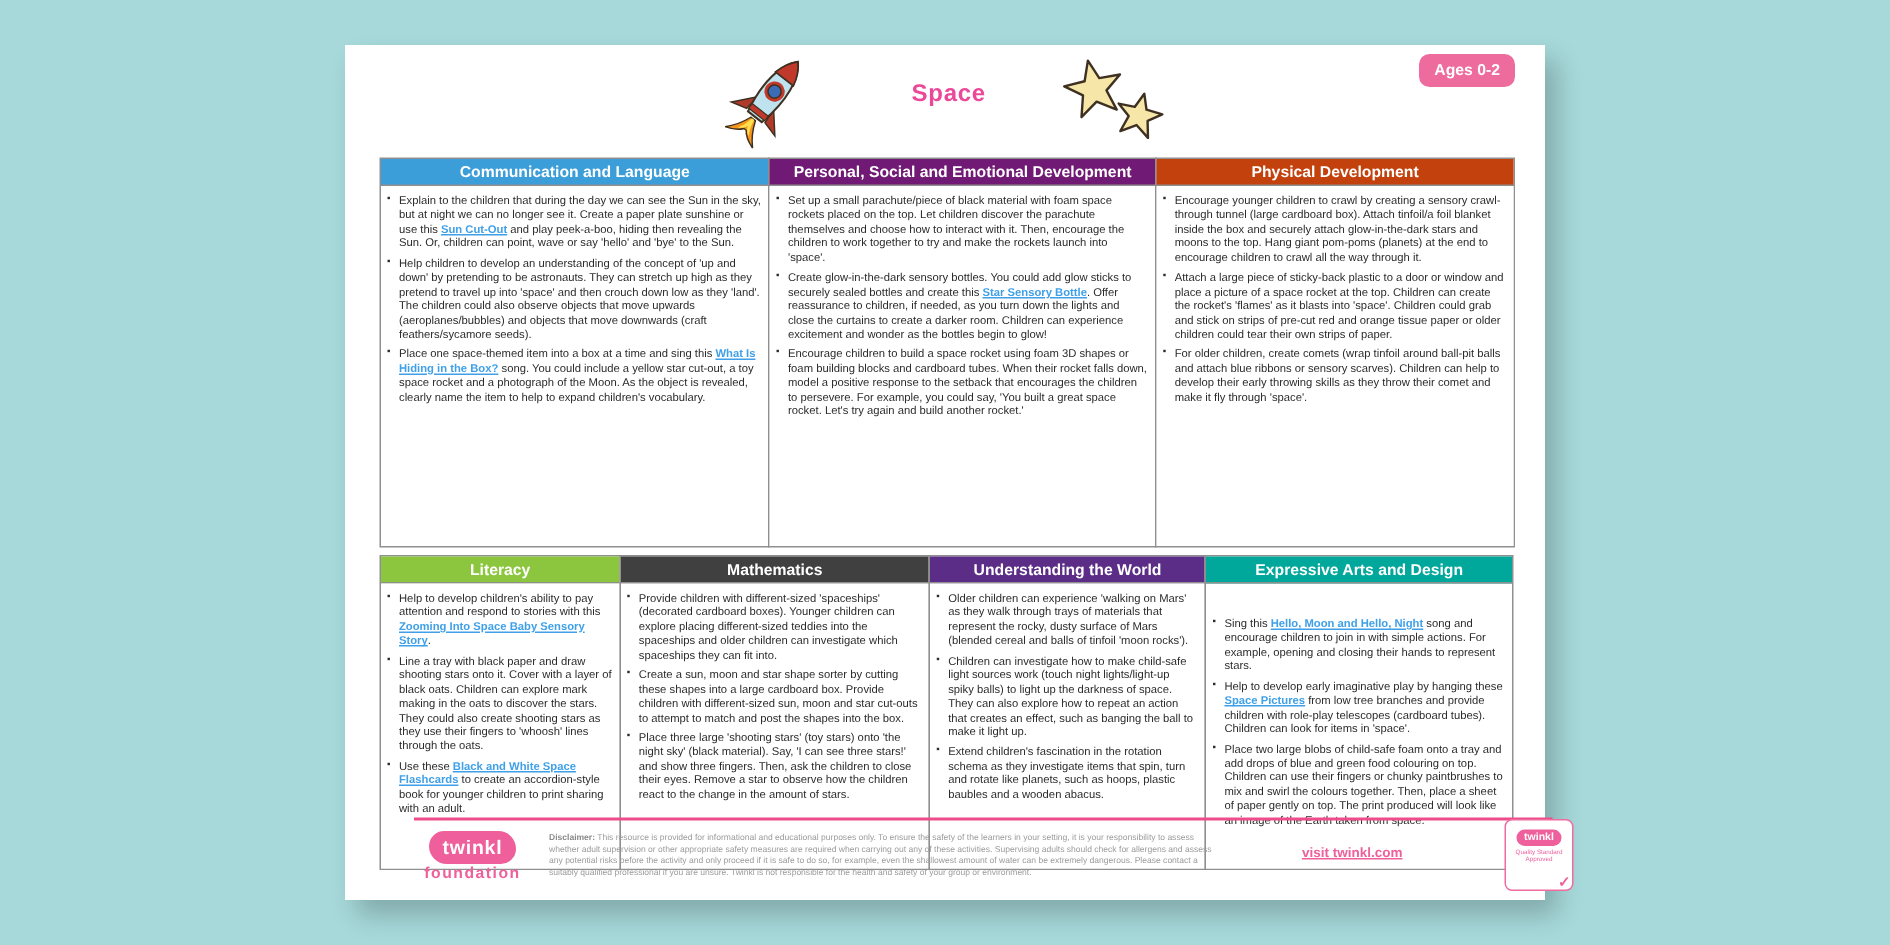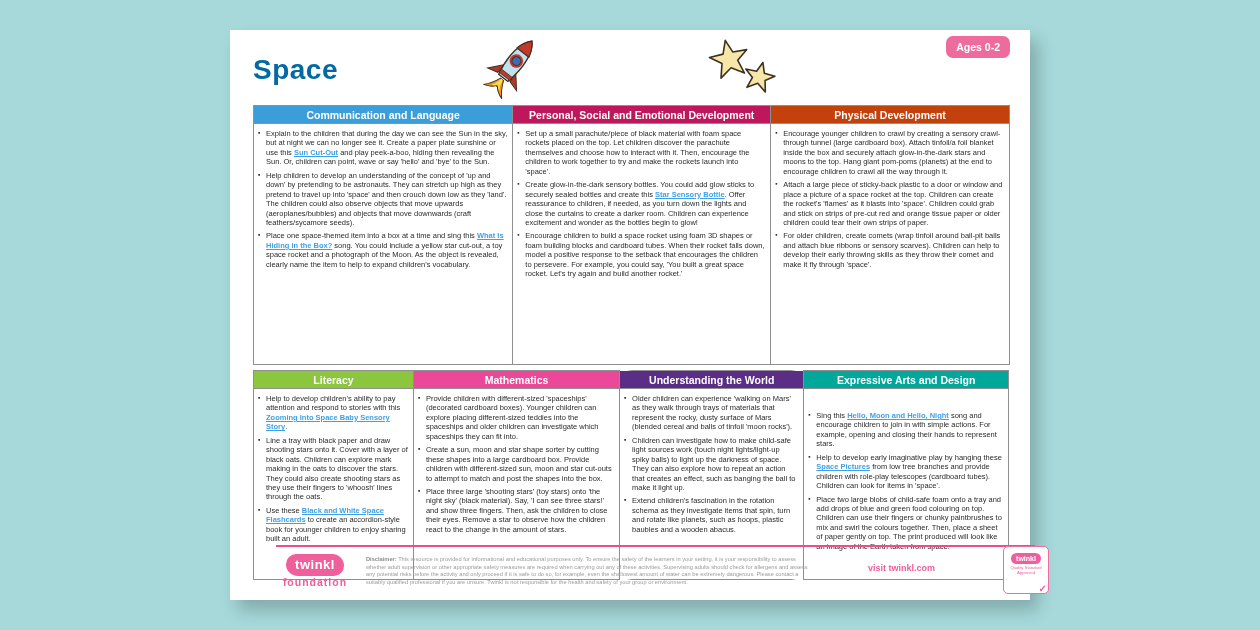--- a/index.html
+++ b/index.html
@@ -12,33 +12,33 @@
     position:absolute;left:230px;top:30px;width:800px;height:570px;
     background:#ffffff;box-shadow:8px 10px 16px rgba(0,0,0,0.22);
   }
   .ages-badge{
     position:absolute;top:6px;right:20px;background:#ee6b9e;color:#fff;
     font-weight:bold;font-size:10.5px;padding:5px 10px;border-radius:7px;
   }
   .card-inner{position:absolute;left:23px;top:0;width:759px;height:570px;}
   .header-row{position:relative;height:75px;}
   .page-title{
-    position:absolute;left:0;right:0;top:24px;
-    color:#0369a1;font-size:28px;font-weight:bold;letter-spacing:0.5px;
+    position:absolute;left:0;right:0;top:24px;text-align:center;
+    color:#ec4899;font-size:16px;font-weight:bold;letter-spacing:0.5px;
   }
   .rocket{position:absolute;left:230px;top:3px;}
   .stars{position:absolute;left:452px;top:6px;}
 
   .tbl{display:flex;}
   .tbl-top{height:260px;}
   .tbl-bottom{height:210px;margin-top:5px;}
   .col{display:flex;flex-direction:column;margin-left:-1px;border:1px solid #8f8f8f;box-sizing:border-box;}
   .col:first-child{margin-left:0;}
   .t0{width:34.3%;} .t1{width:34.1%;} .t2{width:31.6%;}
-  .b0{width:21.2%;} .b1{width:27.3%;} .b2{width:24.4%;border-radius:13px;} .b3{width:27.1%;gap:17px;}
+  .b0{width:21.2%;} .b1{width:27.3%;} .b2{width:24.4%;} .b3{width:27.1%;gap:17px;}
   .col-head{
     height:17px;flex:0 0 17px;display:flex;align-items:center;justify-content:center;
     color:#fff;font-weight:bold;font-size:10.5px;border-bottom:1px solid #8f8f8f;
   }
   .col-body{flex:1;background:#fff;padding:3px 5px 3px 4px;overflow:hidden;}
   ul.col-bullets{margin:0;padding:0;list-style:none;}
   ul.col-bullets li{
     position:relative;padding-left:8px;margin:2px 0 4px 0;
     font-size:7.5px;line-height:1.26;color:#2b2b2b;
   }
@@ -47,21 +47,21 @@
 
   .footer{position:absolute;left:23px;top:515px;width:759px;height:55px;border-top:2px solid #ee4d8b;}
   .logo{position:absolute;left:0;top:7px;width:78px;text-align:center;}
   .logo-cloud{
     display:inline-block;background:#ee5f9b;color:#fff;border-radius:12px 14px 12px 14px;
     padding:3px 9px 4px 9px;font-weight:bold;font-size:13px;letter-spacing:0.5px;
   }
   .logo-sub{color:#ee5f9b;font-weight:bold;font-size:10.5px;letter-spacing:1px;margin-top:0px;}
   .disclaimer{position:absolute;left:90px;top:9px;width:445px;font-size:5.7px;line-height:1.35;color:#9b9b9b;}
   .disclaimer b{color:#8a8a8a;}
-  .visit{position:absolute;right:100px;top:16px;color:#ee5f9b;font-weight:bold;font-size:9px;}
+  .visit{position:absolute;right:100px;top:16px;color:#ee5f9b;font-weight:bold;font-size:9px;text-decoration:underline;}
   .badge{
     position:absolute;right:-14px;top:-1px;width:46px;height:48px;
     border:1.5px solid #ef6ba0;border-radius:5px;text-align:center;background:#fff;box-sizing:border-box;
   }
   .badge-cloud{
     display:inline-block;background:#ee5f9b;color:#fff;font-size:7px;font-weight:bold;
     border-radius:7px;padding:2px 5px;margin-top:4px;
   }
   .badge-text{font-size:4.2px;color:#ee5f9b;line-height:1.15;margin-top:1px;padding:0 2px;}
   .badge-check{position:absolute;right:1px;bottom:-1px;color:#ee5f9b;font-size:10px;font-weight:bold;}
@@ -113,21 +113,21 @@
           </div>
         <div class="col-body">
             <ul class="col-bullets">
               <li><span>Explain to the children that during the day we can see the Sun in the sky, but at night we can no longer see it. Create a paper plate sunshine or use this </span><a class="reslink">Sun Cut-Out</a><span> and play peek-a-boo, hiding then revealing the Sun. Or, children can point, wave or say 'hello' and 'bye' to the Sun.</span></li>
               <li><span>Help children to develop an understanding of the concept of 'up and down' by pretending to be astronauts. They can stretch up high as they pretend to travel up into 'space' and then crouch down low as they 'land'. The children could also observe objects that move upwards (aeroplanes/bubbles) and objects that move downwards (craft feathers/sycamore seeds).</span></li>
               <li><span>Place one space-themed item into a box at a time and sing this </span><a class="reslink">What Is Hiding in the Box?</a><span> song. You could include a yellow star cut-out, a toy space rocket and a photograph of the Moon. As the object is revealed, clearly name the item to help to expand children's vocabulary.</span></li>
             </ul>
           </div>
       </div>
       <div class="col t1">
-        <div class="col-head" style="background-color: #be185d;">
+        <div class="col-head" style="background-color: #701a75;">
             <span class="col-title">Personal, Social and Emotional Development</span>
           </div>
         <div class="col-body">
             <ul class="col-bullets">
               <li><span>Set up a small parachute/piece of black material with foam space rockets placed on the top. Let children discover the parachute themselves and choose how to interact with it. Then, encourage the children to work together to try and make the rockets launch into 'space'.</span></li>
               <li><span>Create glow-in-the-dark sensory bottles. You could add glow sticks to securely sealed bottles and create this </span><a class="reslink">Star Sensory Bottle</a><span>. Offer reassurance to children, if needed, as you turn down the lights and close the curtains to create a darker room. Children can experience excitement and wonder as the bottles begin to glow!</span></li>
               <li><span>Encourage children to build a space rocket using foam 3D shapes or foam building blocks and cardboard tubes. When their rocket falls down, model a positive response to the setback that encourages the children to persevere. For example, you could say, 'You built a great space rocket. Let's try again and build another rocket.'</span></li>
             </ul>
           </div>
       </div>
@@ -147,26 +147,26 @@
 
     <div class="tbl tbl-bottom">
       <div class="col b0">
         <div class="col-head" style="background-color: rgb(140, 198, 62);">
             <span class="col-title">Literacy</span>
           </div>
         <div class="col-body">
             <ul class="col-bullets">
               <li><span>Help to develop children's ability to pay attention and respond to stories with this </span><a class="reslink">Zooming Into Space Baby Sensory Story</a><span>.</span></li>
               <li><span>Line a tray with black paper and draw shooting stars onto it. Cover with a layer of black oats. Children can explore mark making in the oats to discover the stars. They could also create shooting stars as they use their fingers to 'whoosh' lines through the oats.</span></li>
-              <li><span>Use these </span><a class="reslink">Black and White Space Flashcards</a><span> to create an accordion-style book for younger children to enjoy sharing built an adult.</span></li>
+              <li><span>Use these </span><a class="reslink">Black and White Space Flashcards</a><span> to create an accordion-style book for younger children to print sharing with an adult.</span></li>
             </ul>
           </div>
       </div>
       <div class="col b1">
-        <div class="col-head" style="background-color: #ec4899;">
+        <div class="col-head" style="background-color: #404040;">
             <span class="col-title">Mathematics</span>
           </div>
         <div class="col-body">
             <ul class="col-bullets">
               <li><span>Provide children with different-sized 'spaceships' (decorated cardboard boxes). Younger children can explore placing different-sized teddies into the spaceships and older children can investigate which spaceships they can fit into.</span></li>
               <li><span>Create a sun, moon and star shape sorter by cutting these shapes into a large cardboard box. Provide children with different-sized sun, moon and star cut-outs to attempt to match and post the shapes into the box.</span></li>
               <li><span>Place three large 'shooting stars' (toy stars) onto 'the night sky' (black material). Say, 'I can see three stars!' and show three fingers. Then, ask the children to close their eyes. Remove a star to observe how the children react to the change in the amount of stars.</span></li>
             </ul>
           </div>
       </div>

